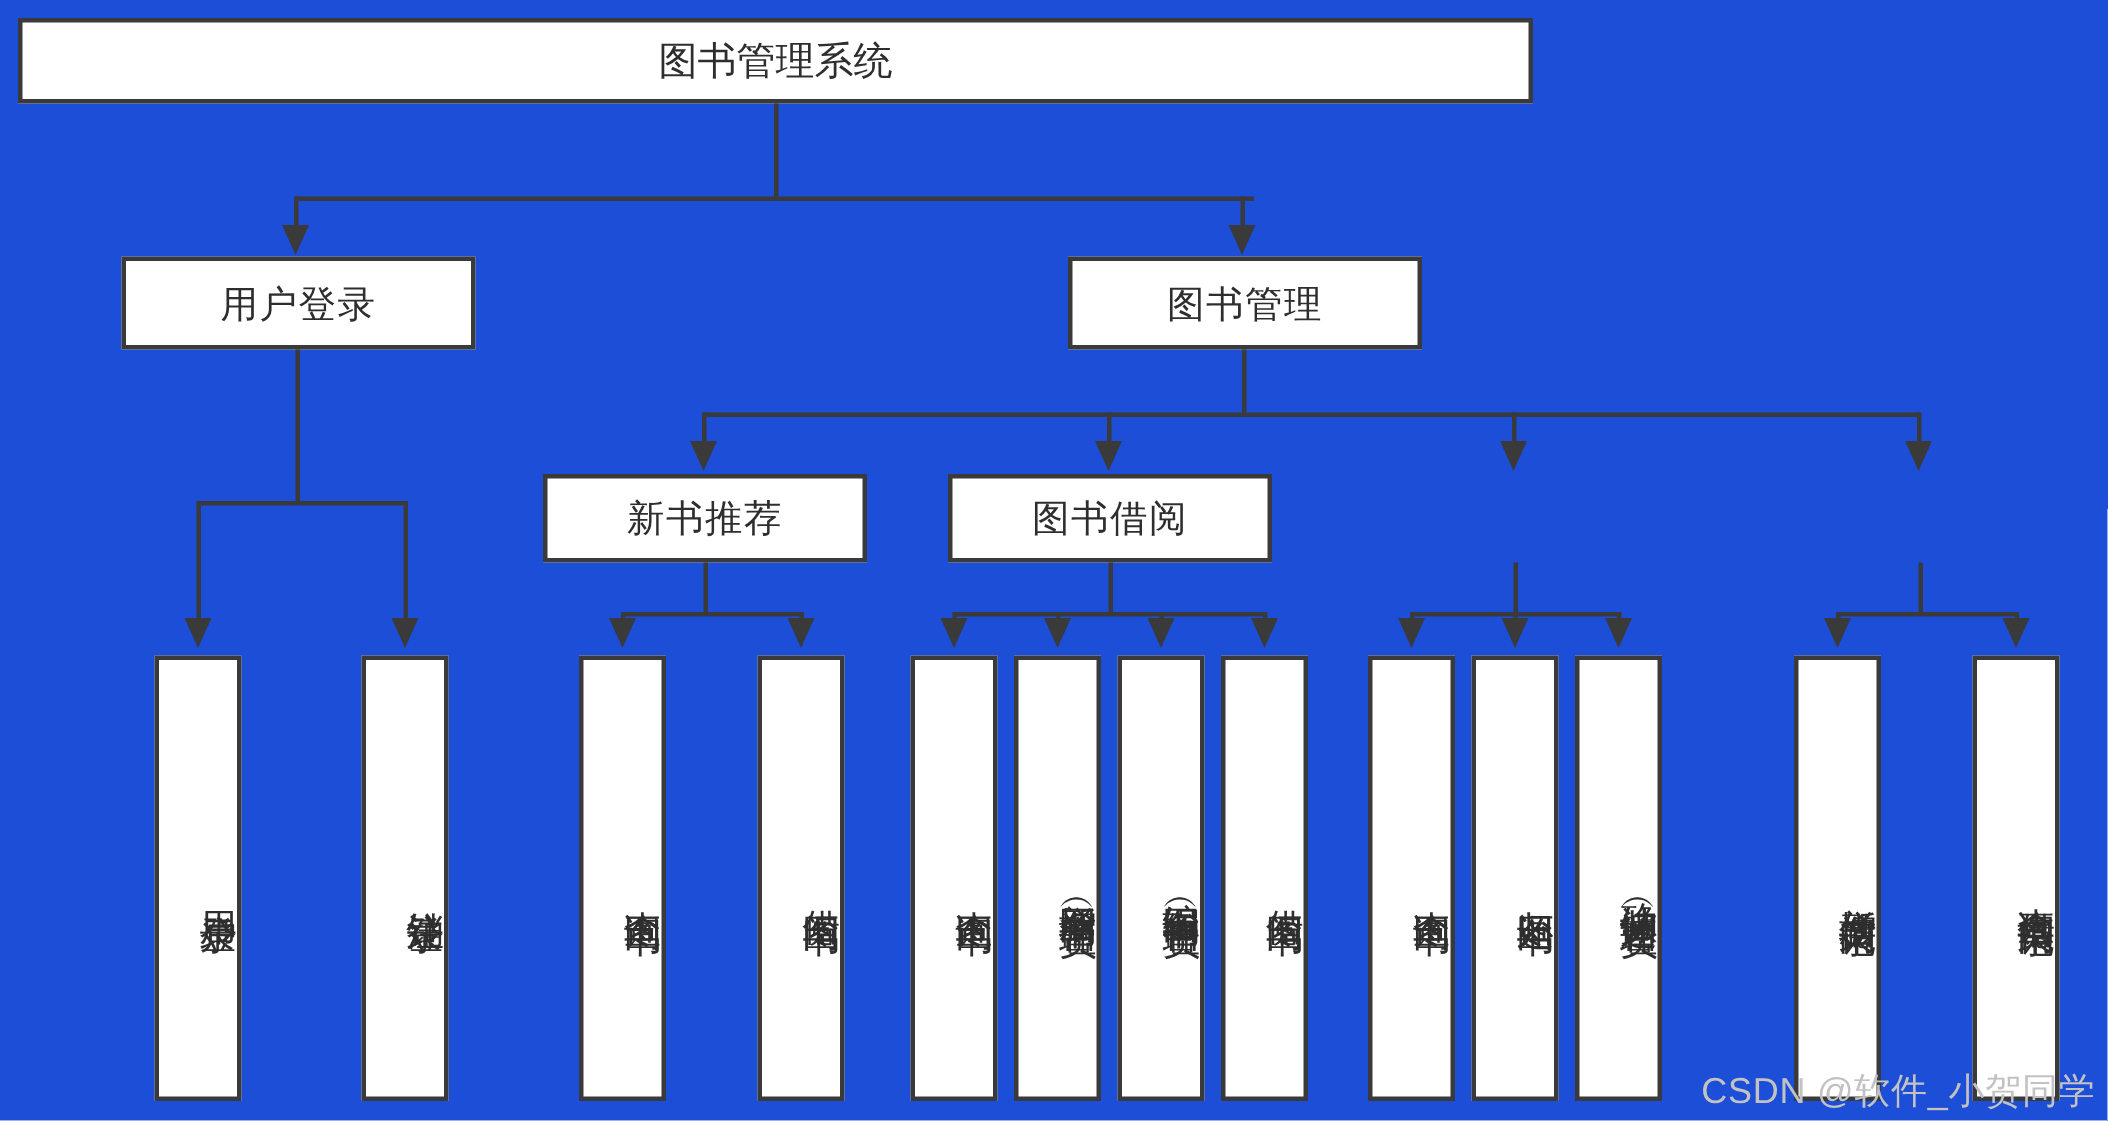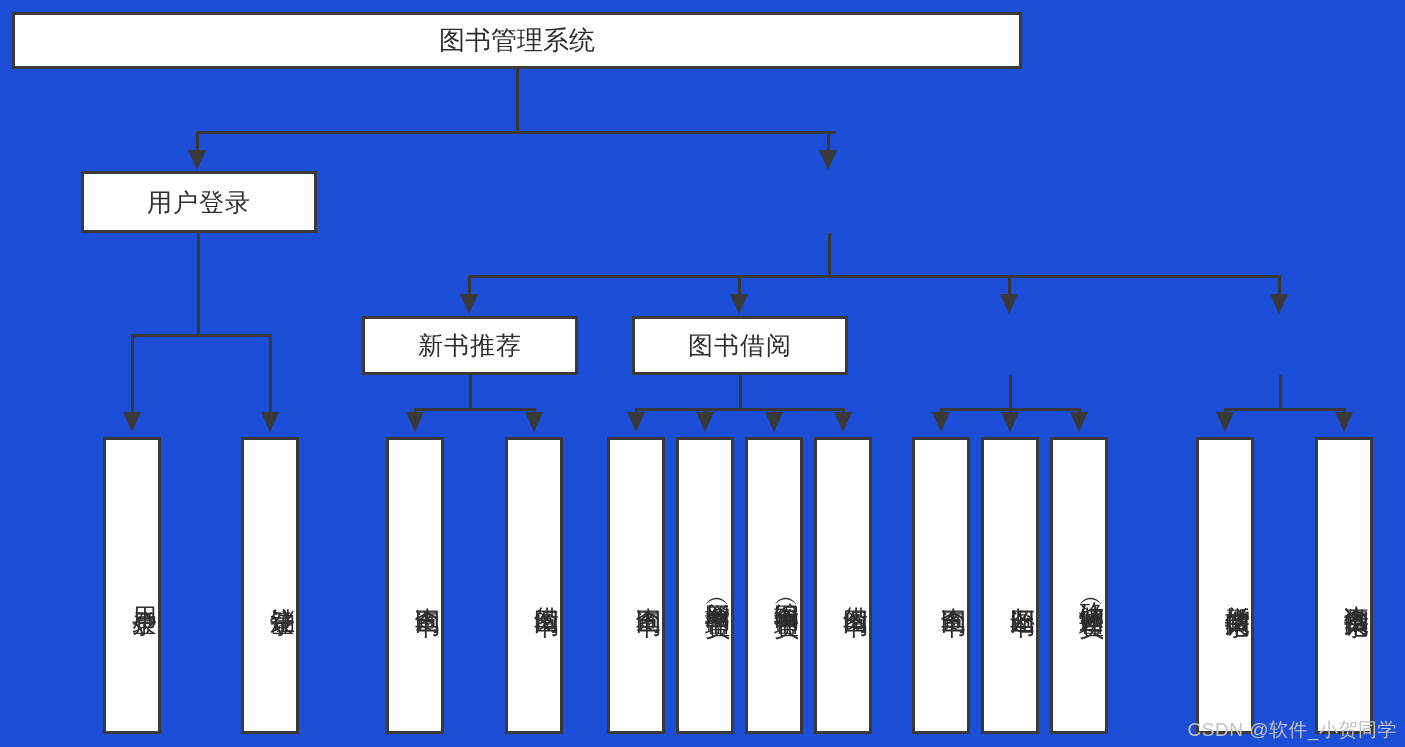--- a/index.html
+++ b/index.html
@@ -62,21 +62,21 @@
     width: 0;
     height: 0;
     border-left: 9px solid transparent;
     border-right: 9px solid transparent;
     border-top: 20px solid #3a3a3a;
   }
   .watermark {
     position: absolute;
     right: 8px;
     bottom: 4px;
-    font-size: 19px;
+    font-size: 24px;
     color: #c2c2c2;
     white-space: nowrap;
     letter-spacing: 0.5px;
   }
 </style>
 </head>
 <body>
 
 <div id="canvas">
 
@@ -88,20 +88,23 @@
 
   <div class="edge h" style="left:196px; top:131px; width:640px;"></div>
 
   <div class="edge v" style="left:196px; top:131px; height:22px;"></div>
   <div class="arrow" style="left:188px; top:150px;"></div>
   <div class="edge v" style="left:827px; top:131px; height:22px;"></div>
   <div class="arrow" style="left:819px; top:150px;"></div>
 
   <div class="node h" style="left:81px; top:171px; width:236px; height:62px;">
     <span class="lbl">用户登录</span>
+  </div>
+  <div class="node h" style="left:712px; top:171px; width:236px; height:62px;">
+    <span class="lbl">图书管理</span>
   </div>
 
   <div class="edge v" style="left:197px; top:233px; height:101px;"></div>
   <div class="edge h" style="left:131px; top:334px; width:141px;"></div>
   <div class="edge v" style="left:131px; top:334px; height:82px;"></div>
   <div class="arrow" style="left:123px; top:412px;"></div>
   <div class="edge v" style="left:269px; top:334px; height:82px;"></div>
   <div class="arrow" style="left:261px; top:412px;"></div>
 
   <div class="node leaf" style="left:103px; top:437px; width:58px; height:297px;">

